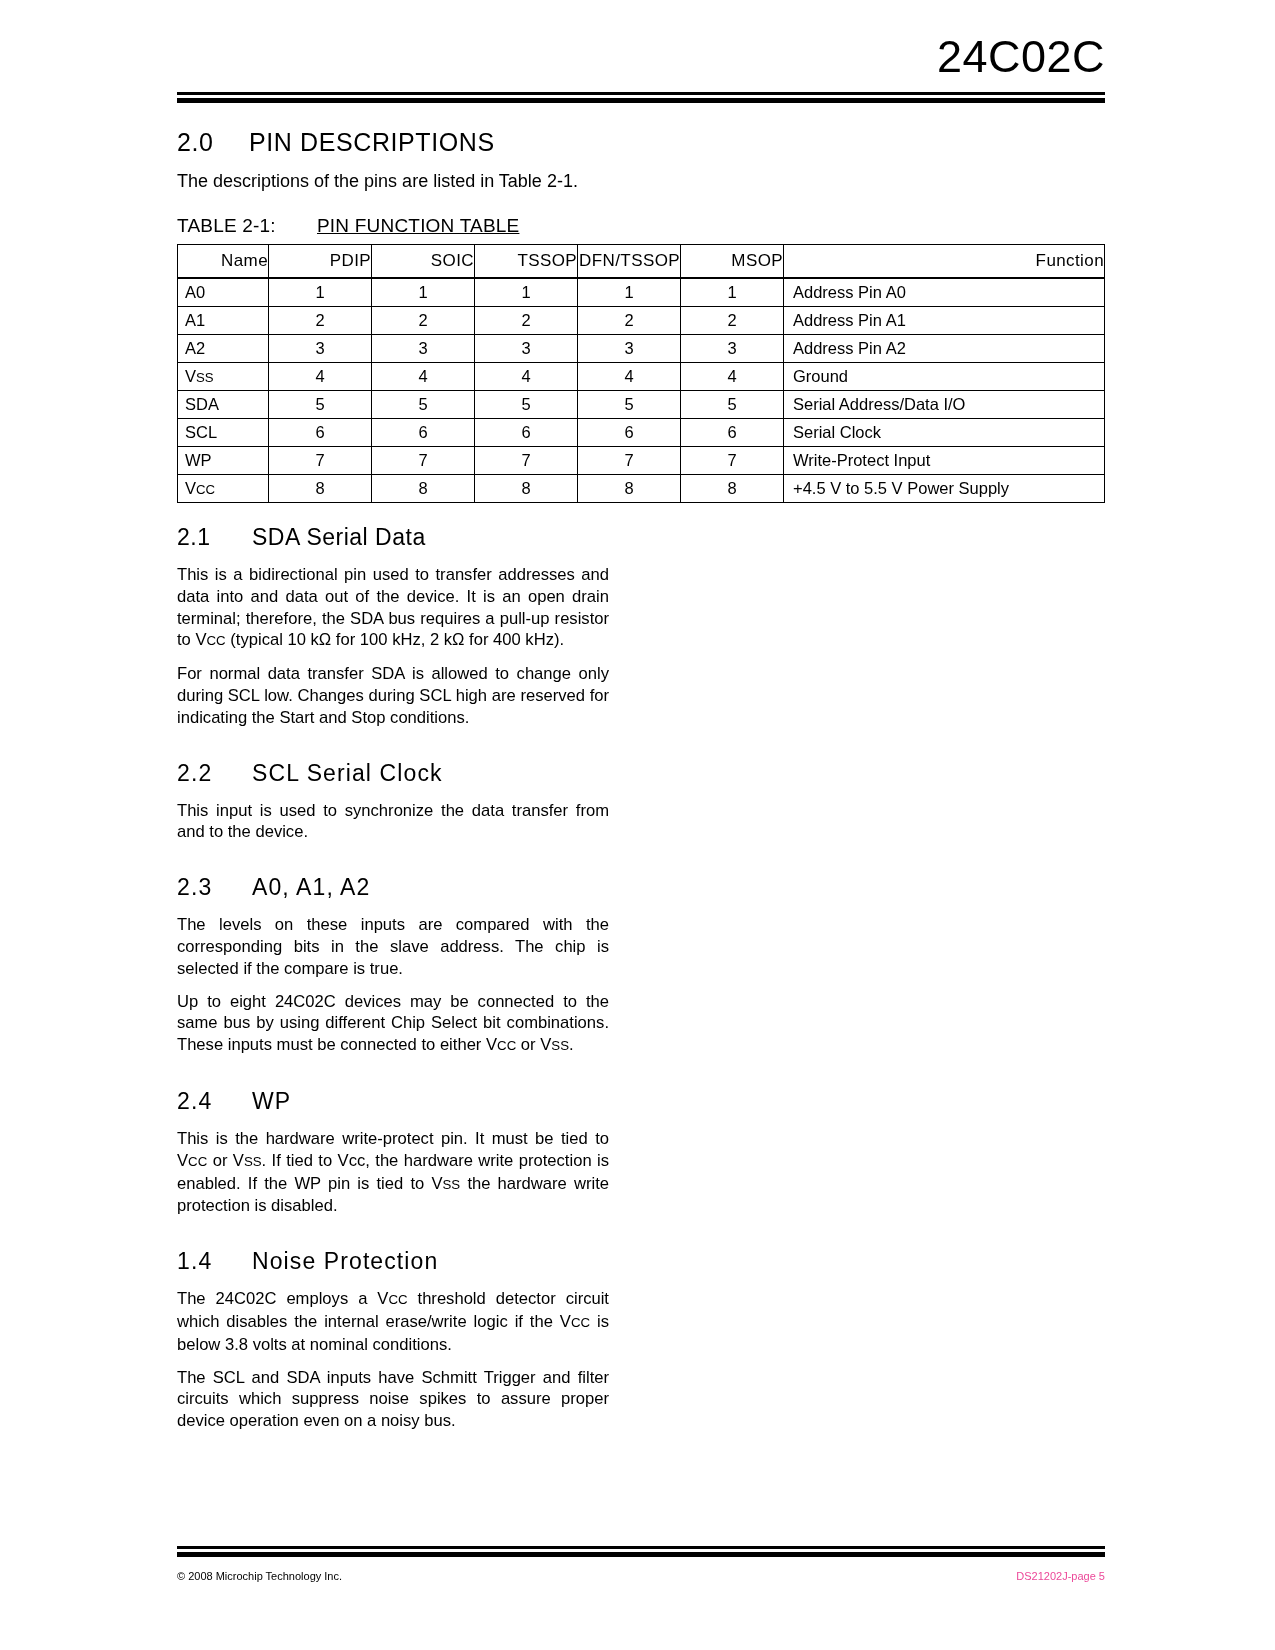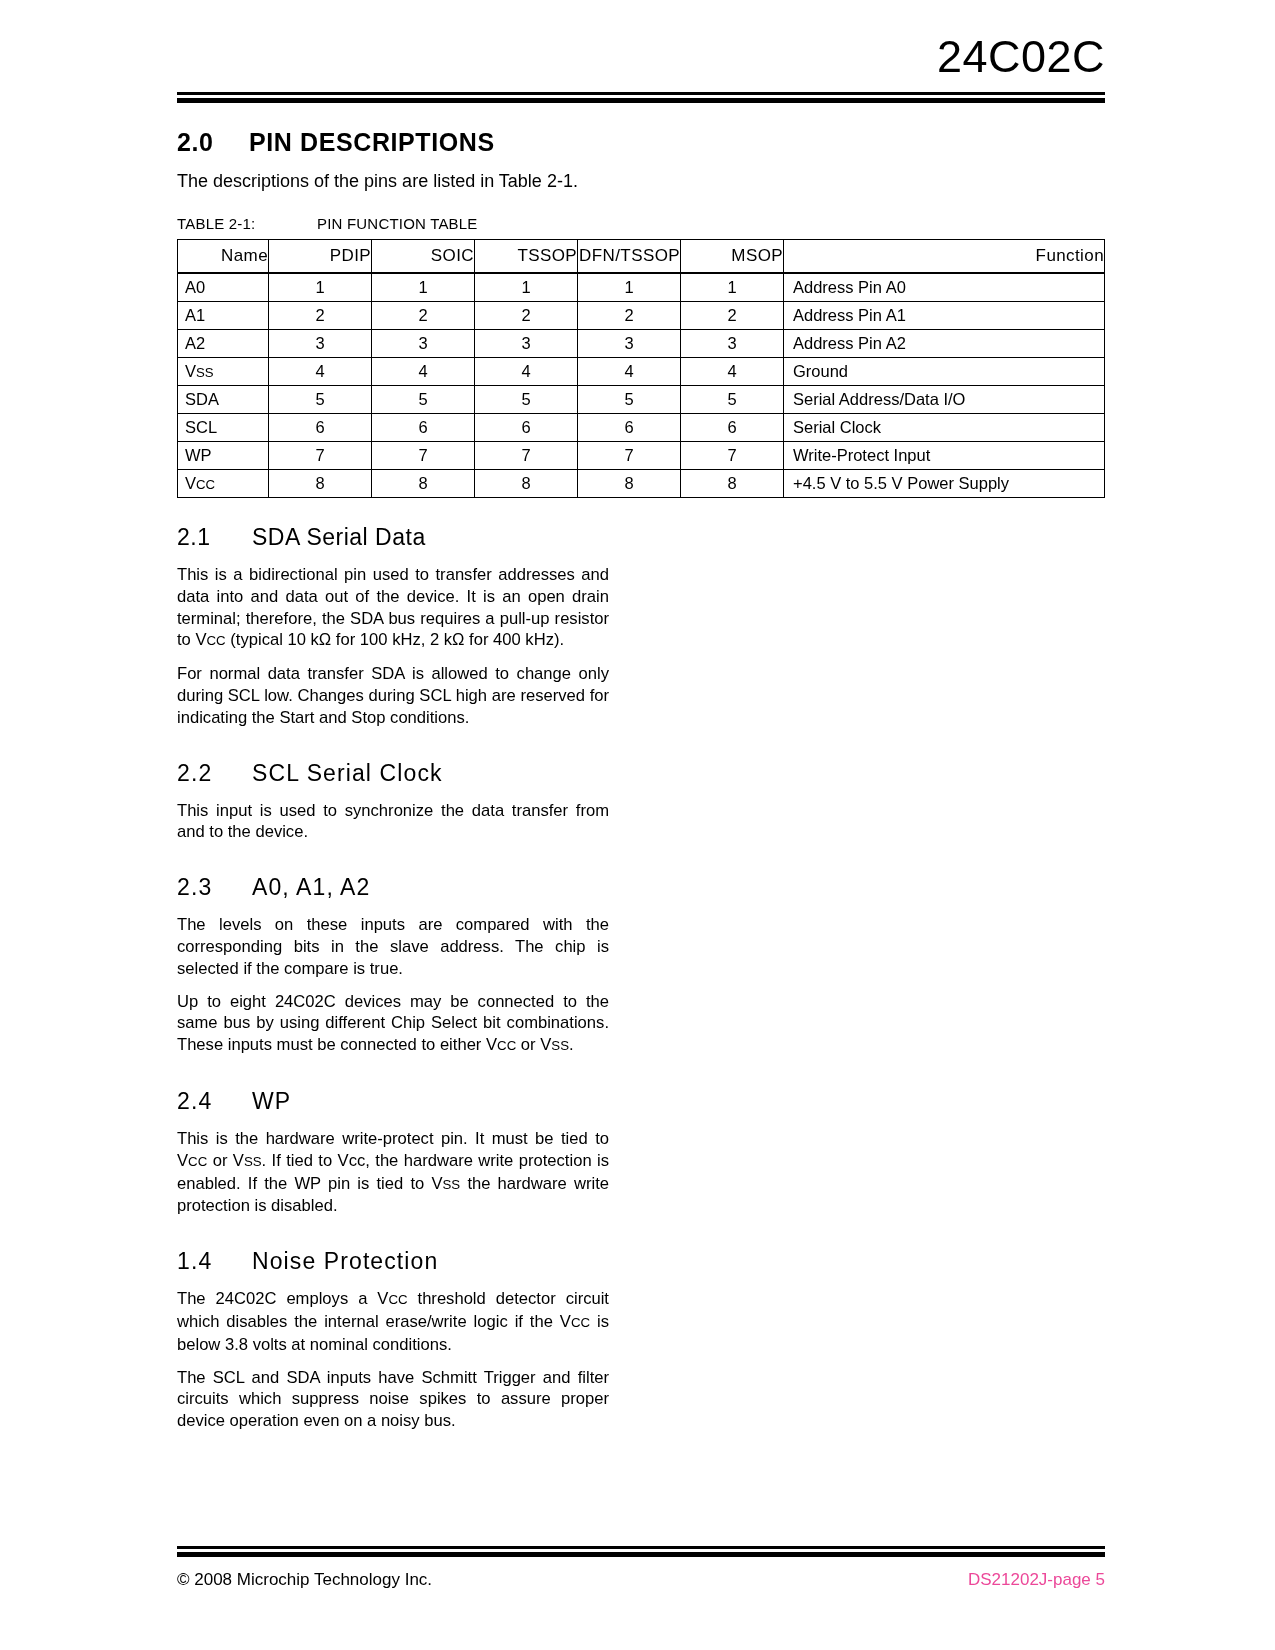--- a/index.html
+++ b/index.html
@@ -51,38 +51,39 @@
 
   
   .content {
     position: absolute;
     left: 157px;
     top: 128px;
     width: 928px;
   }
   h1.section {
     font-size: 25px;
-    font-weight: 700;
+    font-weight: 400;
     letter-spacing: 0.6px;
     margin: 0 0 14px 0;
     white-space: pre;
   }
   h1.section .num { display: inline-block; width: 72px; }
 
   p.intro {
     font-size: 18px;
     line-height: 20px;
     margin: 0 0 24px 0;
   }
 
   .table-caption {
-    font-size: 15px;
+    font-size: 19px;
     margin: 0 0 7px 0;
     white-space: pre;
     letter-spacing: 0.2px;
+    text-decoration: underline;
   }
   .table-caption .cap-num { display: inline-block; width: 140px; }
 
   
   table.pinfn {
     border-collapse: collapse;
     width: 928px;
     table-layout: fixed;
     font-size: 16.5px;
   }
@@ -143,21 +144,21 @@
     position: absolute;
     left: 157px;
     top: 1538px;
     width: 928px;
   }
   .footer .rule-thick { height: 5px; }
   .footer-row {
     display: flex;
     justify-content: space-between;
     margin-top: 13px;
-    font-size: 17px;
+    font-size: 11px;
   }
   .footer-right { color: #ec4899; }
 </style>
 </head>
 <body>
 
 <div class="page">
 
   <div class="header">
     <div class="doc-title">24C02C</div>

